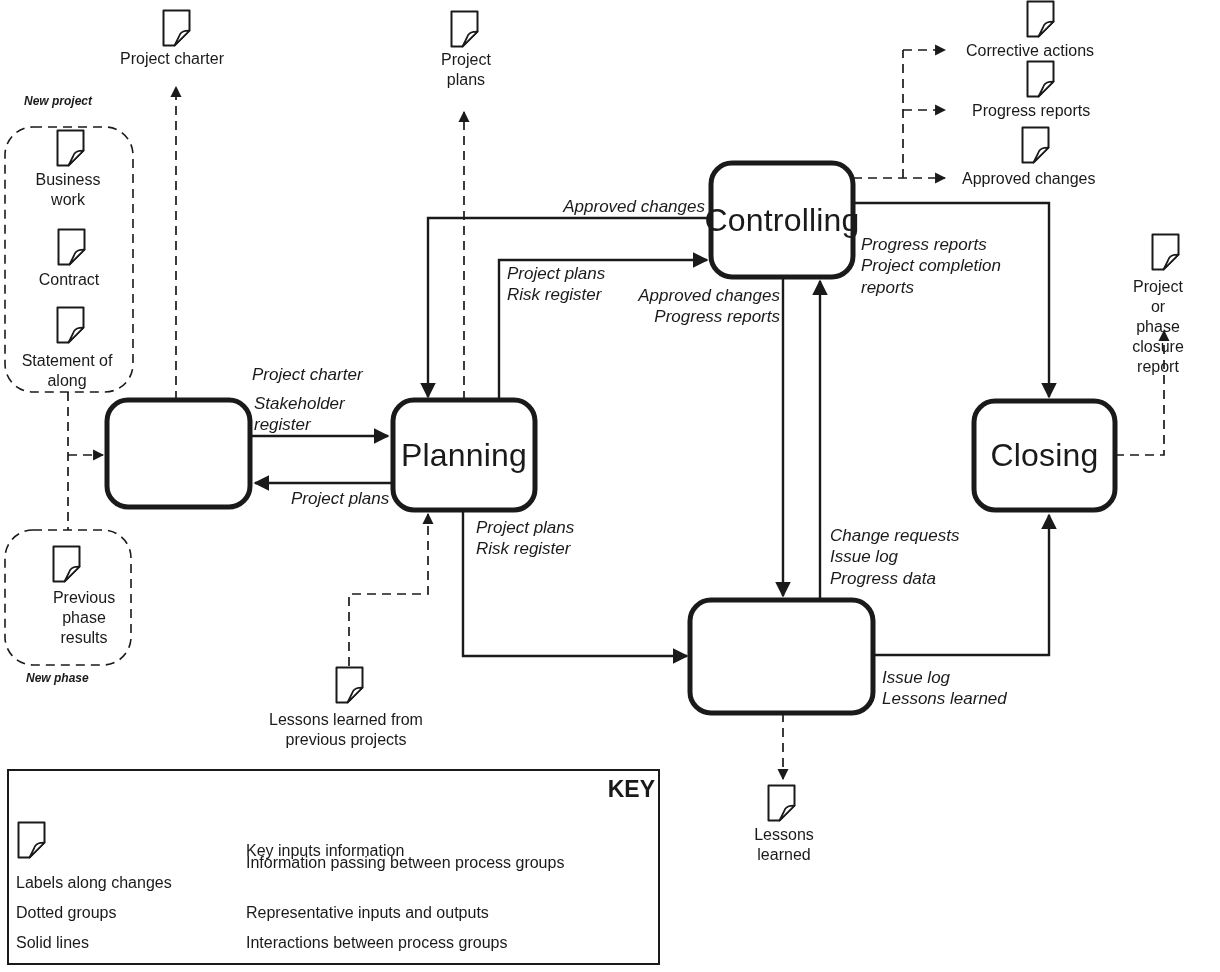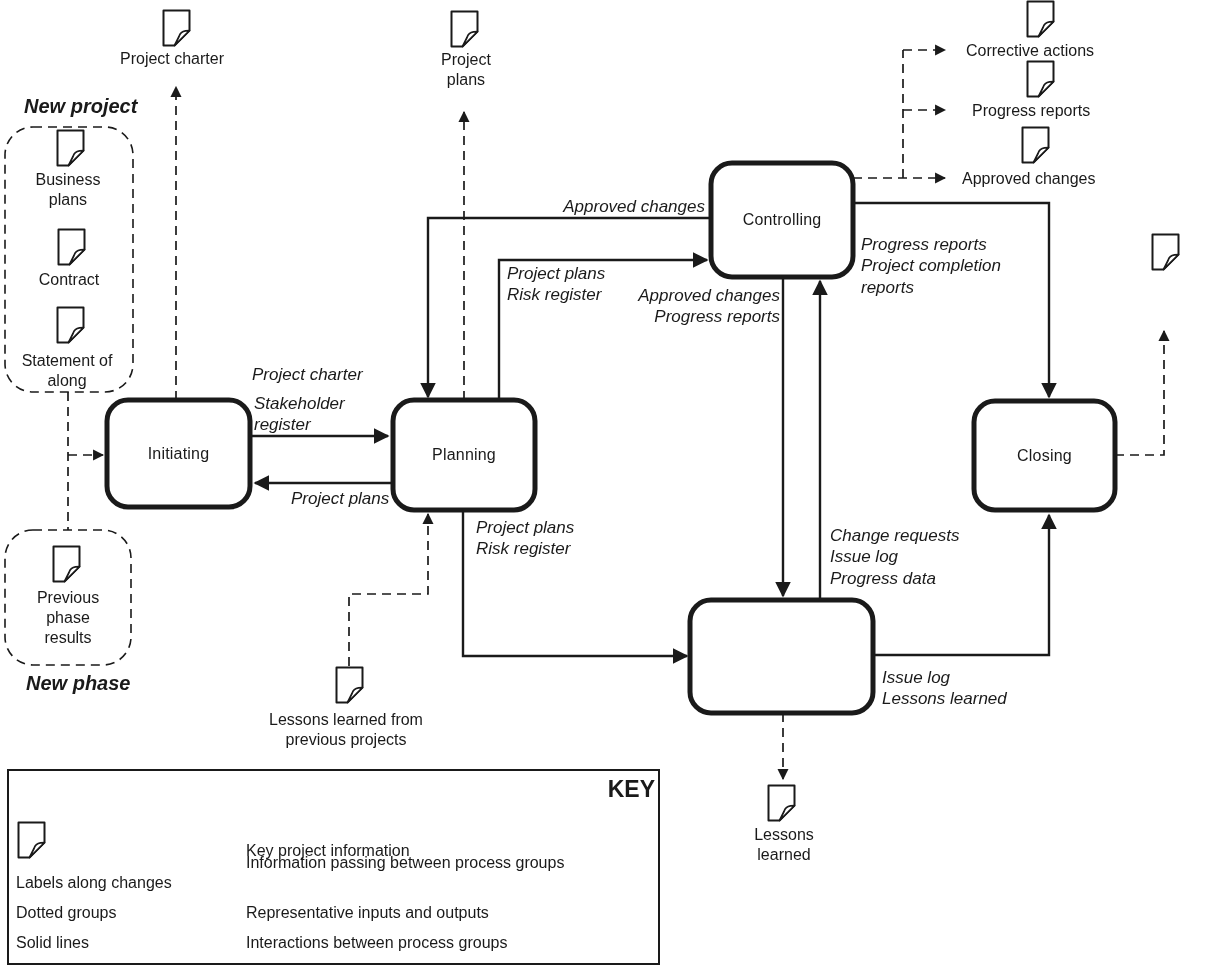--- a/index.html
+++ b/index.html
@@ -7,23 +7,23 @@
          font-family:"Liberation Sans",sans-serif;color:#1a1a1a;}
   #wires{position:absolute;left:0;top:0;z-index:1;}
   .solid{fill:none;stroke:#1a1a1a;stroke-width:2.4;}
   .dashed{fill:none;stroke:#1a1a1a;stroke-width:1.7;stroke-dasharray:9 6;}
   .groupbox{fill:none;stroke:#1a1a1a;stroke-width:1.6;stroke-dasharray:9 6;}
   .nodebox{fill:#ffffff;stroke:#1a1a1a;stroke-width:5;}
   .txt{position:absolute;z-index:2;font-size:16px;line-height:1.25;white-space:pre-line;}
   .ctr{text-align:center;transform:translateX(-50%);}
   .it{font-style:italic;font-size:17px;}
   .rt{text-align:right;}
-  .bi{font-style:italic;font-weight:bold;font-size:20px;}
+  .bi{font-style:italic;font-weight:bold;font-size:12px;}
   .nodelbl{position:absolute;z-index:2;display:flex;align-items:center;justify-content:center;
-           font-size:16px;letter-spacing:.2px;}
+           font-size:32px;letter-spacing:.2px;}
   #key-box{position:absolute;z-index:2;left:7px;top:769px;width:653px;height:196px;
            border:2.5px solid #1a1a1a;box-sizing:border-box;}
   .key-title{position:absolute;z-index:3;left:460px;top:776px;width:195px;text-align:right;
              font-size:23px;font-weight:bold;}
 </style>
 </head>
 <body>
 
 <div id="stage">
 
@@ -77,44 +77,45 @@
     <use href="#doc" x="53" y="546"></use>
     <use href="#doc" x="336" y="667"></use>
     <use href="#doc" x="1027" y="1"></use>
     <use href="#doc" x="1027" y="61"></use>
     <use href="#doc" x="1022" y="127"></use>
     <use href="#doc" x="1152" y="234"></use>
     <use href="#doc" x="768" y="785"></use>
     <use href="#doc" x="18" y="822"></use>
   </svg>
 
-  <div class="nodelbl" style="left:107px;top:400px;width:143px;height:107px">Initiating</div>
   <div class="nodelbl" style="left:393px;top:400px;width:142px;height:110px">Planning</div>
   <div class="nodelbl" style="left:711px;top:163px;width:142px;height:114px">Controlling</div>
   <div class="nodelbl" style="left:974px;top:401px;width:141px;height:109px">Closing</div>
 
   <div class="txt bi" style="left:24px;top:94px">New project</div>
   <div class="txt bi" style="left:26px;top:671px">New phase</div>
 
   <div class="txt ctr" style="left:172px;top:49px">Project charter</div>
   <div class="txt ctr" style="left:466px;top:50px">Project
 plans</div>
   <div class="txt ctr" style="left:68px;top:170px">Business
-plans</div>
+work</div>
   <div class="txt ctr" style="left:69px;top:270px">Contract</div>
   <div class="txt ctr" style="left:67px;top:351px">Statement of
 along</div>
-  <div class="txt ctr" style="left:68px;top:588px">Previous
+  <div class="txt ctr" style="left:84px;top:588px">Previous
 phase
 results</div>
   <div class="txt ctr" style="left:346px;top:710px">Lessons learned from
 previous projects</div>
   <div class="txt" style="left:966px;top:41px">Corrective actions</div>
   <div class="txt" style="left:972px;top:101px">Progress reports</div>
   <div class="txt" style="left:962px;top:169px">Approved changes</div>
+  <div class="txt ctr" style="left:1158px;top:277px">Project or phase
+closure report</div>
   <div class="txt ctr" style="left:784px;top:825px">Lessons
 learned</div>
 
   <div class="txt it" style="left:252px;top:364px">Project charter</div>
   <div class="txt it" style="left:254px;top:393px">Stakeholder
 register</div>
   <div class="txt it" style="left:291px;top:488px">Project plans</div>
   <div class="txt it rt" style="left:555px;top:196px;width:150px">Approved changes</div>
   <div class="txt it" style="left:507px;top:263px">Project plans
 Risk register</div>
@@ -126,21 +127,21 @@
 Issue log
 Progress data</div>
   <div class="txt it" style="left:861px;top:234px">Progress reports
 Project completion
 reports</div>
   <div class="txt it" style="left:882px;top:667px">Issue log
 Lessons learned</div>
 
   <div id="key-box"></div>
   <div class="key-title">KEY</div>
-  <div class="txt" style="left:246px;top:841px">Key project information</div>
+  <div class="txt" style="left:246px;top:841px">Key inputs information</div>
   <div class="txt" style="left:16px;top:873px">Labels along changes</div>
   <div class="txt" style="left:246px;top:853px">Information passing between process groups</div>
   <div class="txt" style="left:16px;top:903px">Dotted groups</div>
   <div class="txt" style="left:246px;top:903px">Representative inputs and outputs</div>
   <div class="txt" style="left:16px;top:933px">Solid lines</div>
   <div class="txt" style="left:246px;top:933px">Interactions between process groups</div>
 
 </div>
 
 </body></html>

